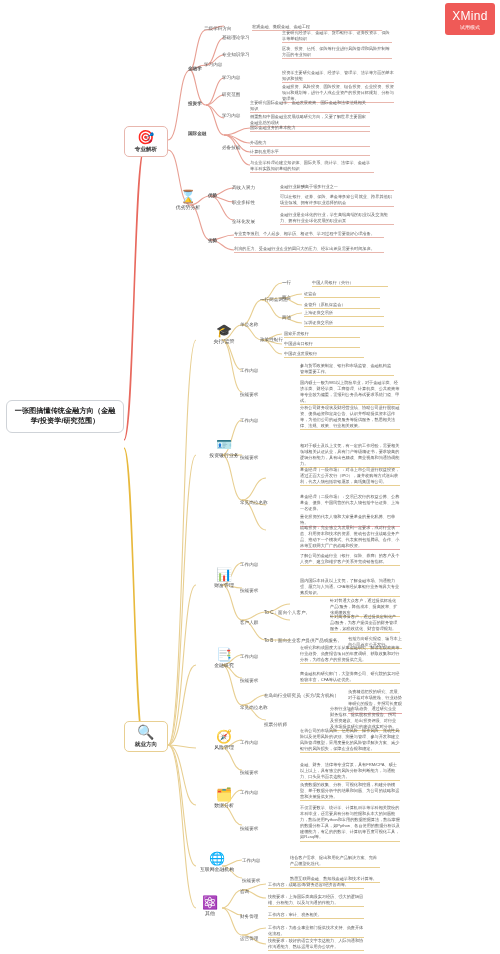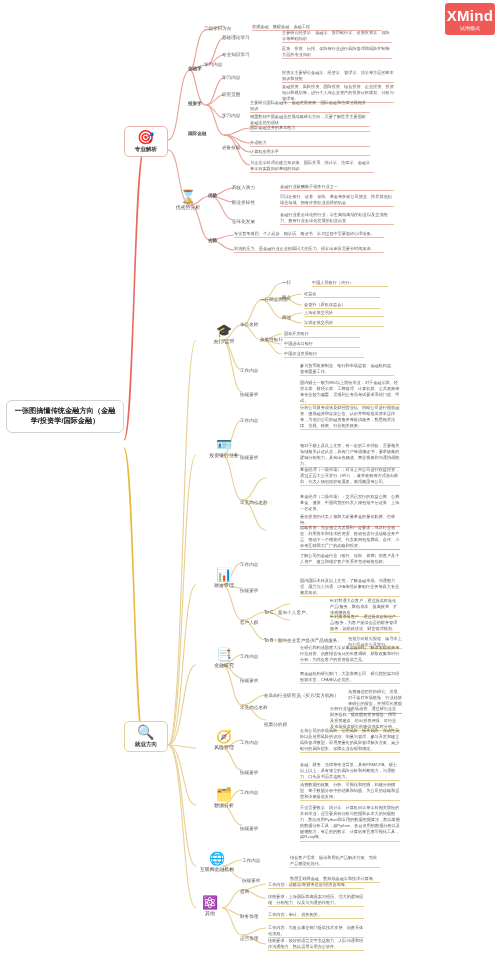--- a/index.html
+++ b/index.html
@@ -50,21 +50,21 @@
   .leaf.ug { border-bottom:0.7px solid #e8cf92; padding-bottom:0.5px; }
   .leaf.up { border-bottom:1.1px solid #e3a3a3; padding-bottom:0.5px; }
 
   
   .xmind {
     position:absolute; right:5px; top:3px; width:50px; height:32px;
     background:#ef5a57; border-radius:3px;
     display:flex; flex-direction:column; align-items:center; justify-content:center;
     color:#fff;
   }
-  .xmind .t1 { font-size:15px; font-weight:bold; letter-spacing:.3px; }
+  .xmind .t1 { font-size:12px; font-weight:normal; letter-spacing:.3px; }
   .xmind .t2 { font-size:5px; margin-top:1px; }
 </style>
 </head>
 <body>
 
 <div id="canvas">
 
   <svg class="links" viewBox="0 0 500 954">
     <g fill="none" stroke-width="1.1">
 
@@ -161,21 +161,21 @@
       <path d="M242,935 C254,935 254,928 266,928" stroke="#e8cf92"></path>
       <path d="M242,935 C254,935 254,944 266,944" stroke="#e8cf92"></path>
     </g>
   </svg>
 
   <div class="xmind">
     <div class="t1">XMind</div>
     <div class="t2">试用模式</div>
   </div>
 
-  <div class="node root">一张图搞懂传统金融方向（金融学/投资学/国际金融）</div>
+  <div class="node root">一张图搞懂传统金融方向（金融学/投资学/研究范围）</div>
 
   <div class="node mainbox" style="left:124px; top:126px;">
     <div class="ic">🎯</div>
     <div class="lb">专业解析</div>
   </div>
 
   <div class="node lab b" style="left:188px; top:66px;">金融学</div>
   <div class="node lab" style="left:204px; top:26px;">二级学科方向</div>
   <div class="node leaf u" style="left:252px; top:24px; width:130px;">宏观金融、微观金融、金融工程</div>
   <div class="node lab" style="left:204px; top:62px;">学习内容</div>

